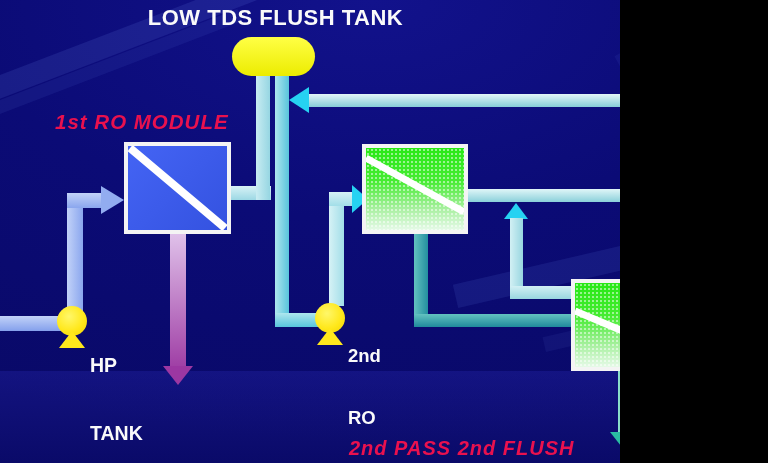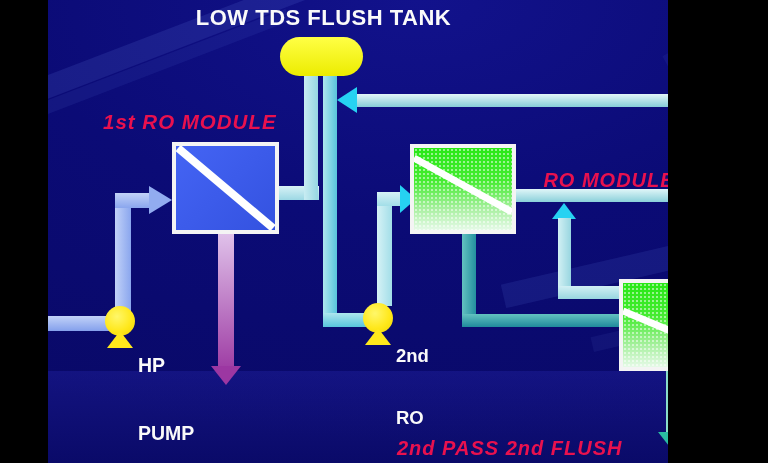--- a/index.html
+++ b/index.html
@@ -1,21 +1,20 @@
 <!DOCTYPE html>
 <html><head>
 <meta charset="utf-8">
 <style>
   html,body{margin:0;padding:0;background:#000;}
   .stage{
     position:relative;width:620px;height:463px;overflow:hidden;
     background:radial-gradient(ellipse 130% 95% at 60% 0%, #12128c 0%, #0b0b76 50%, #090968 100%);
     font-family:"Liberation Sans", sans-serif;
     font-weight:bold;
-    margin-left:48px;
   }
   .streak{position:absolute;pointer-events:none;}
   .pipe{position:absolute;}
   .arr{position:absolute;width:0;height:0;}
   .module{position:absolute;border:4px solid #f4f4f4;box-sizing:border-box;}
   .module svg{position:absolute;left:0;top:0;width:100%;height:100%;}
   .green-module{
     background-color:#c8f0c0;
     background-image:
       radial-gradient(rgba(255,255,255,.5) 1px, transparent 1.4px),
@@ -105,31 +104,30 @@
   <div class="pump-base" style="left:59px;top:331px;"></div>
 
   <div class="pump-circle" style="left:315px;top:303px;"></div>
   <div class="pump-base" style="left:317px;top:328px;"></div>
 
   <div class="lbl title" style="left:128px;top:5px;width:295px;">LOW TDS FLUSH TANK</div>
 
   <div class="lbl lbl-red" style="left:55px;top:110px;font-size:20.5px;">1st RO MODULE</div>
 
   <div class="lbl lbl-red" style="left:430px;top:115px;width:262px;text-align:center;line-height:26px;">
-    <div>RO MODULE</div>
   </div>
 
   <div class="lbl lbl-red" style="left:349px;top:382px;line-height:26.5px;">
     <div>2nd PASS 2nd FLUSH</div>
     
   </div>
 
   <div class="lbl lbl-white" style="left:90px;top:309px;font-size:19.5px;line-height:22.5px;">
     <div>HP</div>
-    <div>PUMP</div>
+    <div>TANK</div>
   </div>
 
   <div class="lbl lbl-white" style="left:348px;top:305px;font-size:18.5px;line-height:20.5px;">
     <div>2nd</div>
     <div>RO</div>
     
   </div>
 
 </div>
 

